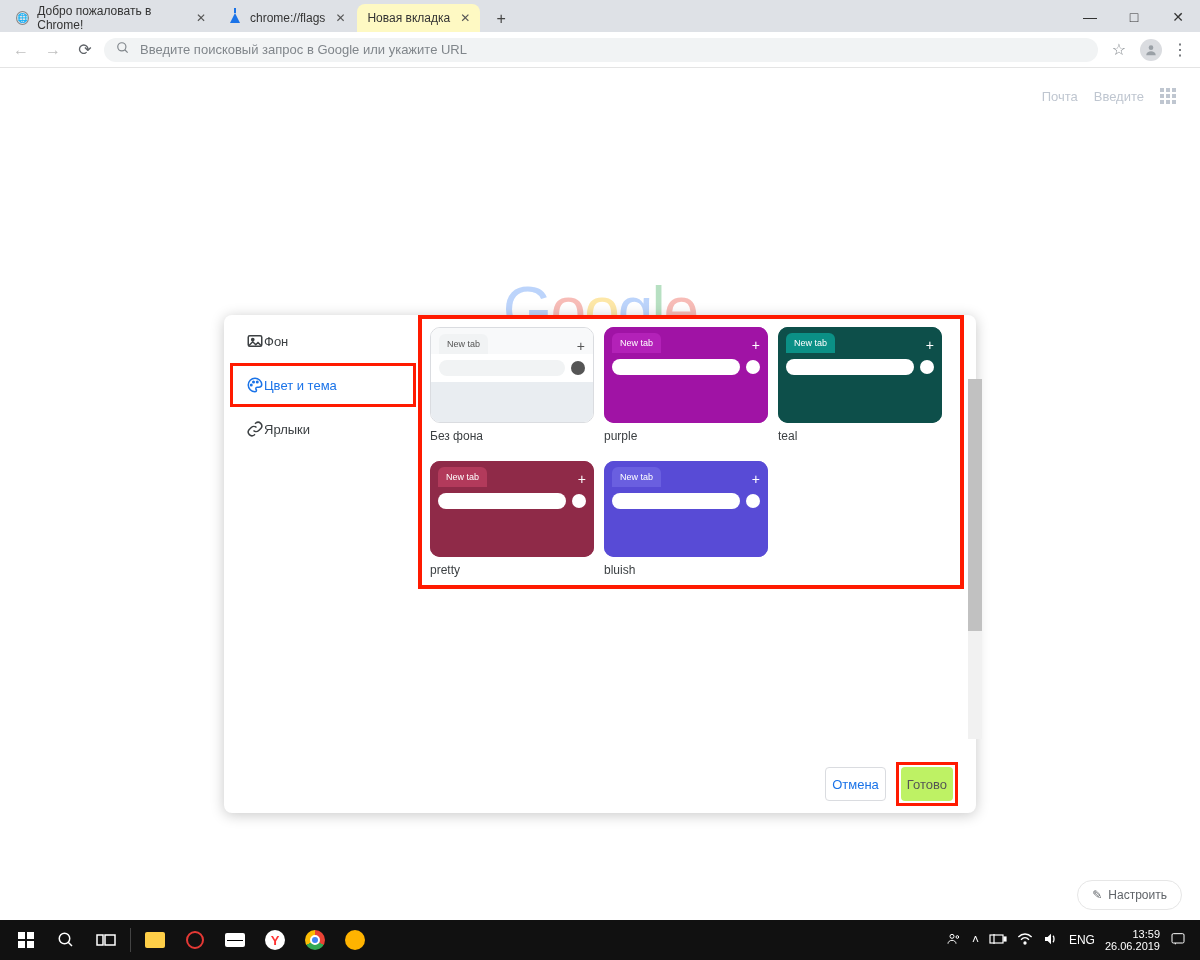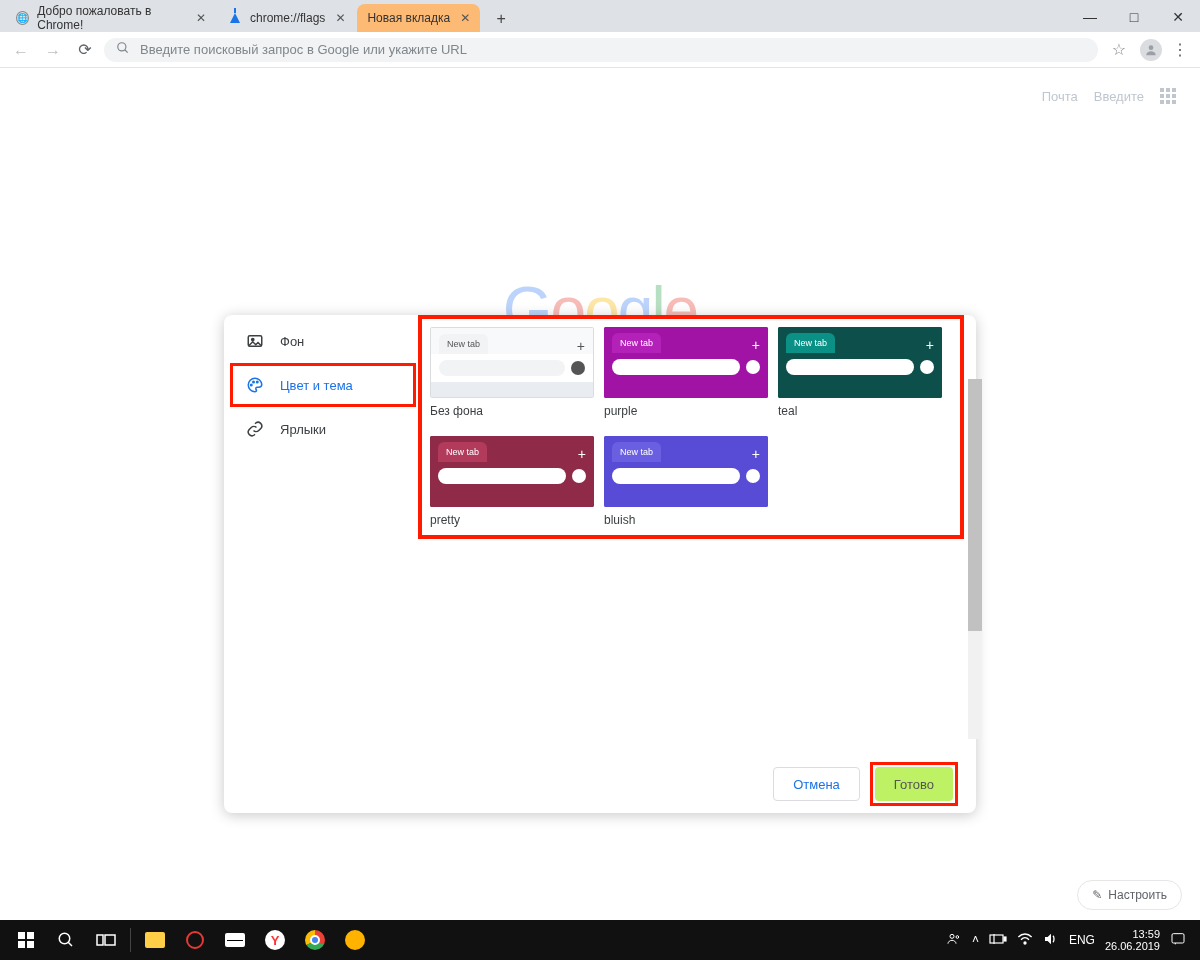--- a/index.html
+++ b/index.html
@@ -2,21 +2,21 @@
 <html><head>
 <meta charset="utf-8">
 <style>
 * { box-sizing: border-box; margin: 0; padding: 0; font-family: "Segoe UI", Arial, sans-serif; }
 html, body { width: 1200px; height: 960px; overflow: hidden; background: #fff; }
 
 
 .titlebar { height: 32px; background: #dee1e6; display: flex; align-items: flex-end; }
 .tabs { display: flex; height: 32px; align-items: flex-end; padding-left: 6px; }
 .tab { height: 28px; display: flex; align-items: center; padding: 0 10px; font-size: 12px; color: #333; border-radius: 8px 8px 0 0; margin-right: 2px; max-width: 210px; }
-.tab.active { background: #fdba74; }
+.tab.active { background: #fef9c3; }
 .tab .favicon { width: 14px; height: 14px; margin-right: 8px; border-radius: 50%; display: inline-flex; align-items:center; justify-content:center; }
 .tab .close { margin-left: 10px; color: #555; font-size: 12px; }
 .newtab-btn { width: 26px; height: 26px; display: flex; align-items: center; justify-content: center; color: #444; font-size: 16px; margin-left: 6px; }
 .wincontrols { margin-left: auto; display: flex; }
 .winbtn { width: 44px; height: 30px; display: flex; align-items: center; justify-content: center; color: #333; font-size: 14px; }
 
 .toolbar { height: 36px; background: #fff; border-bottom: 1px solid #e4e4e4; display: flex; align-items: center; padding: 0 8px; gap: 6px; }
 .navbtn { width: 26px; height: 26px; display:flex; align-items:center; justify-content:center; color:#5f6368; }
 .navbtn.disabled { color:#bfbfbf; }
 .omnibox { flex: 1; height: 24px; background: #f1f3f4; border-radius: 14px; display: flex; align-items: center; padding: 0 12px; color: #80868b; font-size: 13px; }
@@ -34,42 +34,42 @@
 .g1{color:#4285F4}.g2{color:#EA4335}.g3{color:#FBBC05}.g4{color:#4285F4}.g5{color:#34A853}.g6{color:#EA4335}
 .google-logo span{opacity:.35}
 
 .customize-pill { position: absolute; right: 18px; bottom: 10px; height: 30px; border: 1px solid #e6e6e6; border-radius: 15px; display:flex; align-items:center; padding: 0 14px; font-size: 12px; color:#5f6368; gap:6px; background:#fff; }
 
 
 .dialog { position: absolute; left: 224px; top: 247px; width: 752px; height: 498px; background: #fff; border-radius: 8px; box-shadow: 0 2px 14px rgba(0,0,0,.22); display:flex; flex-direction:column; }
 .dialog-title { text-align:center; font-size: 16px; color:#3c4043; padding: 16px 0 24px; }
 .dialog-body { flex:1; display:flex; }
 .side { width: 186px; padding-top: 4px; }
-.side-item { height: 44px; display:flex; align-items:center; padding: 0 22px; gap: 16px; font-size: 13px; color:#3c4043; }
+.side-item { height: 44px; display:flex; align-items:center; padding: 0 22px; font-size: 13px; color:#3c4043; }
 .side-item.active { color:#1a73e8; }
 .side-hl { position: relative; }
 .side-hl .hlbox { position:absolute; left:6px; right:-6px; top:0; bottom:0; border: 3px solid #ff1a00; pointer-events:none; }
 .side-icon { width: 18px; display:inline-flex; align-items:center; justify-content:center; }
 .main { flex:1; position:relative; padding: 0 12px 0 8px; }
 .redbox { border: 4px solid #ff1a00; padding: 8px; }
 .theme-grid { display:grid; grid-template-columns: repeat(3, 164px); gap: 18px 10px; }
 .theme-cell { }
-.theme-preview { width: 164px; height: 71px; border-radius: 2px; border: 1px solid #dadce0; overflow: hidden; display:flex; flex-direction:column; }
+.theme-preview { width: 164px; height: 96px; border-radius: 10px; border: 1px solid #dadce0; overflow: hidden; display:flex; flex-direction:column; }
 .tp-tabrow { height: 26px; display:flex; align-items:flex-end; padding: 0 8px; }
 .tp-tab { height: 20px; border-radius: 6px 6px 0 0; padding: 0 8px; font-size: 9px; display:flex; align-items:center; }
 .tp-plus { margin-left:auto; font-size: 14px; }
 .tp-toolbar { height: 28px; display:flex; align-items:center; padding: 0 8px; gap:6px; }
 .tp-omni { flex:1; height:16px; border-radius: 8px; }
 .tp-avatar { width:14px; height:14px; border-radius:50%; }
 .tp-body { flex:1; }
 .theme-label { font-size: 12px; color:#3c4043; margin-top: 6px; }
 .vscroll { position:absolute; right: -6px; top: 64px; width: 14px; height: 360px; background:#f1f1f1; }
 .vthumb { width:100%; background:#c1c1c1; }
 .dialog-footer { height: 58px; border-top: 0; display:flex; align-items:center; justify-content:flex-end; padding: 0 18px; gap: 10px; }
-.btn { height: 34px; padding: 0 19px; border-radius: 4px; font-size: 13px; display:flex; align-items:center; justify-content:center; }
+.btn { height: 34px; padding: 0 6px; border-radius: 4px; font-size: 13px; display:flex; align-items:center; justify-content:center; }
 .btn-cancel { border:1px solid #dadce0; color:#1a73e8; background:#fff; }
 .btn-done { background:#bef264; color:#555; }
 .done-hl { border: 3px solid #ff1a00; padding: 2px; }
 
 
 .taskbar { position: absolute; left:0; right:0; bottom:0; height: 40px; background: #111; display:flex; align-items:center; color:#fff; padding: 0 6px; font-size: 12px; }
 .tbtn { width: 40px; height: 40px; display:flex; align-items:center; justify-content:center; }
 .tbicon { width: 24px; height: 24px; display:flex; align-items:center; justify-content:center; }
 .tray { margin-left:auto; display:flex; align-items:center; gap: 10px; padding-right: 8px; }
 .tray .clock { text-align:right; line-height: 1.1; font-size: 11px; }

